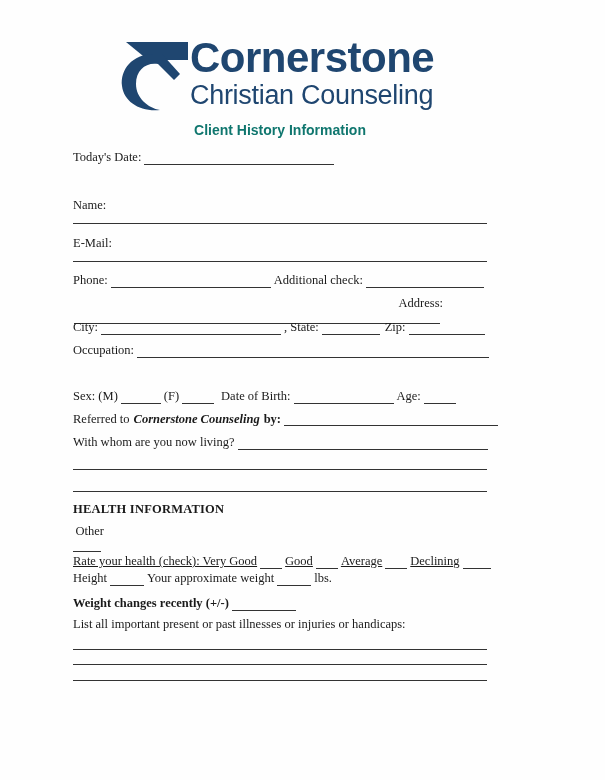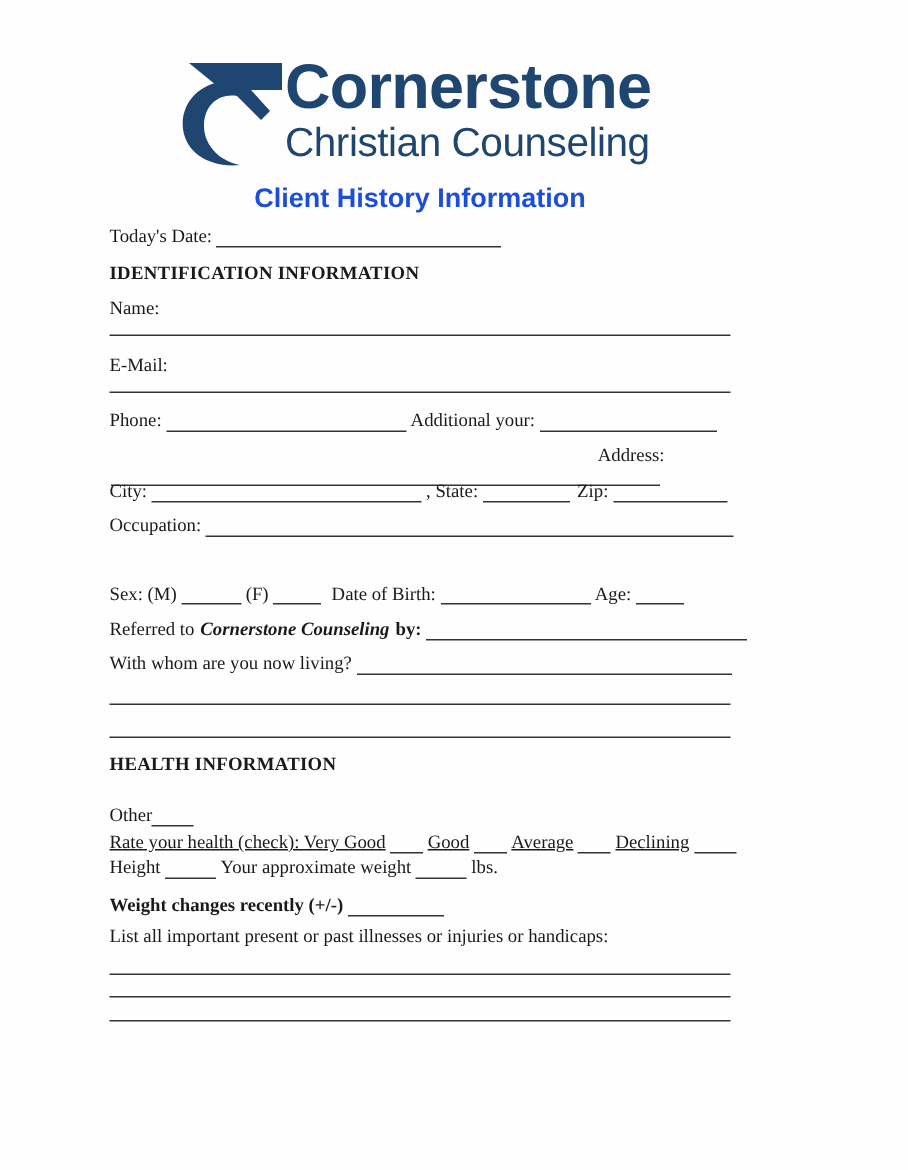--- a/index.html
+++ b/index.html
@@ -20,21 +20,21 @@
     white-space: nowrap;
   }
   .logo-sub {
     position: absolute; left: 72px; top: 40px;
     font-family: "Liberation Sans", "DejaVu Sans", sans-serif;
     font-size: 27px; color: #1f4670; white-space: nowrap; letter-spacing: -0.3px;
   }
   .doc-title {
     position: absolute; left: 0; width: 560px; top: 122px; text-align: center;
     font-family: "Liberation Sans", "DejaVu Sans", sans-serif;
-    font-size: 18px; font-weight: bold; color: #1d4ed8;
+    font-size: 14px; font-weight: bold; color: #0f766e;
   }
   .row { position: absolute; left: 73px; font-size: 12.5px; white-space: nowrap; display: flex; align-items: flex-end; }
   .lbl { display: inline-block; }
   .blank { display: inline-block; border-bottom: 1px solid #333; height: 12px; margin: 0 3px; }
   .heading { position: absolute; left: 73px; font-size: 12.5px; font-weight: bold; letter-spacing: 0.2px; }
   .fullline { position: absolute; left: 73px; width: 414px; border-bottom: 1px solid #333; height: 0; }
   .ital { font-weight: bold; font-style: italic; }
 </style>
 </head>
 <body>
@@ -50,36 +50,35 @@
     <div class="logo-sub">Christian Counseling</div>
   </div>
 
   <div class="doc-title">Client History Information</div>
 
   <div class="row" style="top:150px;">
     <span class="lbl">Today's Date:</span>
     <span class="blank" style="width:190px;"></span>
   </div>
 
-  <div class="heading" style="top:175px;">IDENTIFICATION INFORMATION</div>
 
   <div class="row" style="top:198px;">
     <span class="lbl">Name:</span>
   </div>
   <div class="fullline" style="top:223px;"></div>
 
   <div class="row" style="top:236px;">
     <span class="lbl">E-Mail:</span>
   </div>
   <div class="fullline" style="top:261px;"></div>
 
   <div class="row" style="top:273px;">
     <span class="lbl">Phone:</span>
     <span class="blank" style="width:160px;"></span>
-    <span class="lbl">Additional your:</span>
+    <span class="lbl">Additional check:</span>
     <span class="blank" style="width:118px;"></span>
   </div>
 
   <div class="row" style="top:296px;flex-direction:column;">
     <span class="lbl">Address:</span>
     <span class="blank" style="width:366px; margin-left:1px;"></span>
   </div>
 
   <div class="row" style="top:320px;">
     <span class="lbl">City:</span>
@@ -89,32 +88,32 @@
     <span class="lbl" style="margin-left:2px;">Zip:</span>
     <span class="blank" style="width:76px;"></span>
   </div>
 
   <div class="row" style="top:343px;">
     <span class="lbl">Occupation:</span>
     <span class="blank" style="width:352px;"></span>
   </div>
 
 
-  <div class="row" style="top:389px;align-items:center;">
+  <div class="row" style="top:389px;">
     <span class="lbl">Sex: (M)</span>
     <span class="blank" style="width:40px;"></span>
     <span class="lbl">(F)</span>
     <span class="blank" style="width:32px;"></span>
     <span class="lbl" style="margin-left:4px;">Date of Birth:</span>
     <span class="blank" style="width:100px;"></span>
     <span class="lbl">Age:</span>
     <span class="blank" style="width:32px;"></span>
   </div>
 
-  <div class="row" style="top:412px;">
+  <div class="row" style="top:412px;align-items:center;">
     <span class="lbl">Referred to</span>
     <span class="lbl ital" style="margin-left:4px;">Cornerstone Counseling</span>
     <span class="lbl" style="margin-left:4px;font-weight:bold;">by:</span>
     <span class="blank" style="width:214px;"></span>
   </div>
 
   <div class="row" style="top:435px;">
     <span class="lbl">With whom are you now living?</span>
     <span class="blank" style="width:250px;"></span>
   </div>
@@ -127,21 +126,21 @@
     <span class="lbl">Rate your health (check): Very Good</span>
     <span class="blank" style="width:22px;"></span>
     <span class="lbl">Good</span>
     <span class="blank" style="width:22px;"></span>
     <span class="lbl">Average</span>
     <span class="blank" style="width:22px;"></span>
     <span class="lbl">Declining</span>
     <span class="blank" style="width:28px;"></span>
   </div>
 
-  <div class="row" style="top:536px;">
+  <div class="row" style="top:524px;flex-direction:column;">
     <span class="lbl">Other</span>
     <span class="blank" style="width:28px; margin-left:0;"></span>
   </div>
 
   <div class="row" style="top:571px;">
     <span class="lbl">Height</span>
     <span class="blank" style="width:34px;"></span>
     <span class="lbl">Your approximate weight</span>
     <span class="blank" style="width:34px;"></span>
     <span class="lbl">lbs.</span>

